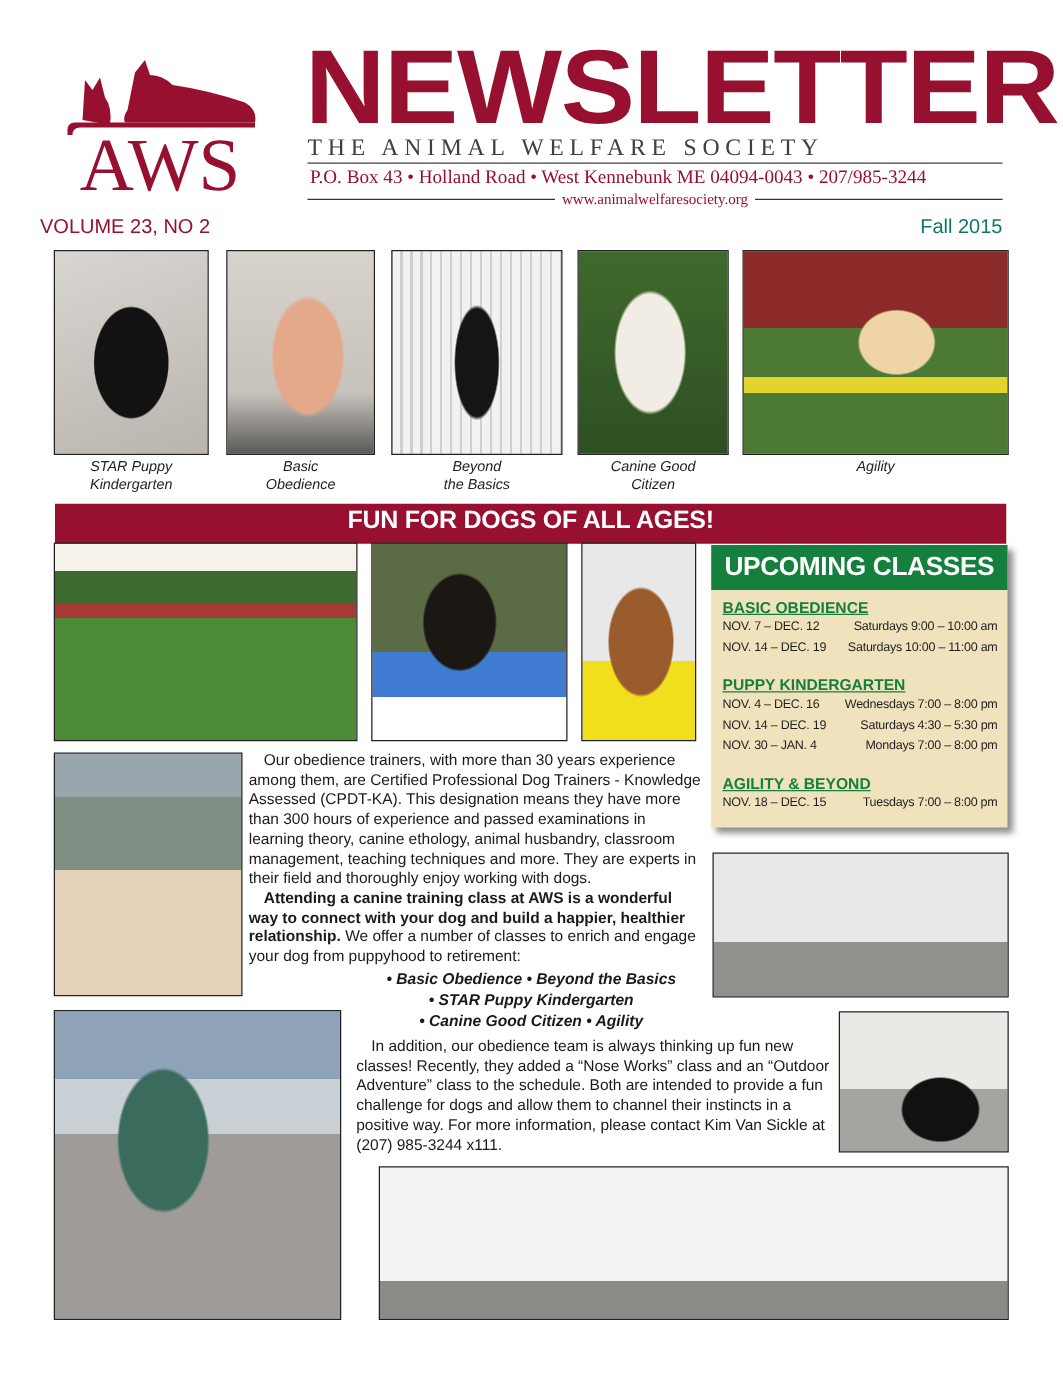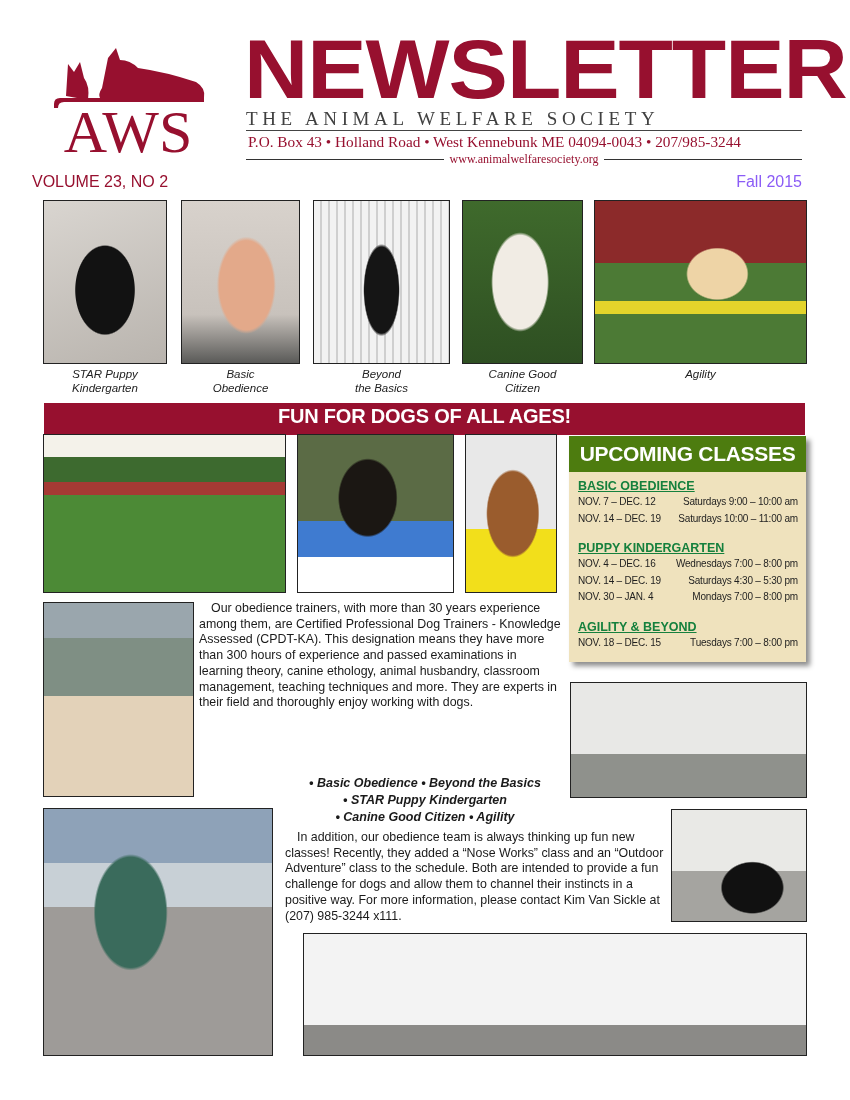--- a/index.html
+++ b/index.html
@@ -11,21 +11,21 @@
   .logo { left: 46px; top: 38px; width: 165px; height: 122px; }
   .logo svg { width: 100%; height: 100%; display: block; }
   .nl-title { left: 244px; top: 34px; width: 564px; height: 70px; font-family: "Liberation Sans", sans-serif; font-weight: 700; font-size: 84px; line-height: 70px; color: #97102f; letter-spacing: -1px; transform: scaleX(1.06); transform-origin: left top; white-space: nowrap; }
   .org-name { left: 246px; top: 108px; width: 556px; font-family: "Liberation Serif", serif; font-size: 19px; letter-spacing: 4.6px; color: #404040; white-space: nowrap; line-height: 22px; }
   .org-rule { left: 246px; top: 130px; width: 556px; height: 1px; background: #444; }
   .org-address { left: 248px; top: 133px; width: 556px; font-family: "Liberation Serif", serif; font-size: 15.3px; color: #97102f; white-space: nowrap; line-height: 18px; }
   .web-row { left: 246px; top: 152px; width: 556px; height: 14px; display: flex; align-items: center; gap: 6px; }
   .web-row .line { flex: 1; height: 1px; background: #333; }
   .web-row .url { font-family: "Liberation Serif", serif; font-size: 12px; color: #97102f; line-height: 14px; }
   .volume { left: 32px; top: 173px; font-size: 16px; color: #97102f; line-height: 18px; }
-  .season { right: 48px; top: 173px; font-size: 16px; color: #8b5cf6; line-height: 18px; }
+  .season { right: 48px; top: 173px; font-size: 16px; color: #0f766e; line-height: 18px; }
 
   
   .photo { border: 1px solid #222; overflow: hidden; }
   .caption { font-size: 11.5px; font-style: italic; text-align: center; line-height: 14px; color: #222; }
 
   .p-star { left: 43px; top: 200px; width: 124px; height: 164px; background: radial-gradient(ellipse 40% 45% at 50% 55%, #121212 60%, transparent 62%), linear-gradient(160deg, #d9d5d0, #b9b4ae); }
   .p-basic { left: 181px; top: 200px; width: 119px; height: 164px; background: radial-gradient(ellipse 42% 50% at 55% 52%, #e3a98a 55%, transparent 60%), linear-gradient(180deg, #d8d2cc, #c8c2bc 70%, #5a5a58); }
   .p-beyond { left: 313px; top: 200px; width: 137px; height: 164px; background: radial-gradient(ellipse 18% 38% at 50% 55%, #151515 70%, transparent 75%), repeating-linear-gradient(90deg, #f2f2f2 0 6px, #cfcfcf 6px 8px); }
   .p-cgc { left: 462px; top: 200px; width: 121px; height: 164px; background: radial-gradient(ellipse 38% 48% at 48% 50%, #f1ece4 60%, transparent 64%), linear-gradient(180deg, #3f6a2c, #2e4f22); }
   .p-agility { left: 594px; top: 200px; width: 213px; height: 164px; background: radial-gradient(ellipse 20% 22% at 58% 45%, #eed4a6 70%, transparent 74%), linear-gradient(180deg, #8c2a2a 0 38%, #4c7a35 38% 62%, #e3d42b 62% 70%, #4c7a35 70%); }
@@ -43,21 +43,21 @@
   .p-grad { left: 465px; top: 434px; width: 92px; height: 159px; background: radial-gradient(ellipse 40% 38% at 52% 50%, #9a5c2d 70%, transparent 74%), linear-gradient(180deg, #e8e8e8 0 60%, #f2df1b 60%); }
 
   .p-bridge { left: 43px; top: 602px; width: 151px; height: 195px; background: linear-gradient(180deg, #9aa6ad 0 18%, #7f8f84 18% 48%, #e3d2b9 48%); }
   .p-indoor { left: 570px; top: 682px; width: 237px; height: 116px; background: linear-gradient(180deg, #e8e8e6 0 62%, #8f918c 62%); }
   .p-beach { left: 43px; top: 808px; width: 230px; height: 248px; background: radial-gradient(ellipse 22% 32% at 38% 42%, #3a6b5c 70%, transparent 74%), linear-gradient(180deg, #8ea2b8 0 22%, #c8d0d6 22% 40%, #9e9b98 40%); }
   .p-dogs { left: 671px; top: 809px; width: 136px; height: 113px; background: radial-gradient(ellipse 32% 32% at 60% 70%, #111 70%, transparent 74%), linear-gradient(180deg, #e9e9e6 0 55%, #a5a4a0 55%); }
   .p-group { left: 303px; top: 933px; width: 504px; height: 123px; background: linear-gradient(180deg, #f3f3f3 0 75%, #8b8a87 75%); }
 
   
   .classes { left: 569px; top: 436px; width: 237px; height: 226px; background: #efe2bd; box-shadow: 4px 4px 5px rgba(0,0,0,0.45); }
-  .classes .head { height: 36px; background: #4d7c0f; color: #fff; font-weight: 700; font-size: 21px; line-height: 36px; text-align: center; letter-spacing: -0.3px; }
+  .classes .head { height: 36px; background: #15803d; color: #fff; font-weight: 700; font-size: 21px; line-height: 36px; text-align: center; letter-spacing: -0.3px; }
   .classes .body { padding: 7px 8px 0 9px; }
   .cls-title { font-weight: 700; font-size: 12.5px; color: #15803d; text-decoration: underline; line-height: 15px; margin-top: 0; }
   .cls-title.gap { margin-top: 14px; }
   .cls-row { display: flex; justify-content: space-between; font-size: 10px; line-height: 16.5px; color: #1f1f1f; letter-spacing: -0.2px; }
 
   
   .article { left: 199px; top: 601px; width: 362px; font-size: 12.4px; line-height: 15.7px; color: #1a1a1a; }
   .article p { text-indent: 12px; }
   .article b { font-weight: 700; }
   .bullets { left: 280px; top: 775px; width: 290px; text-align: center; font-size: 12.5px; font-weight: 700; font-style: italic; line-height: 17px; }
@@ -159,20 +159,21 @@
 </div>
 
 <div class="abs photo p-bridge"></div>
 <div class="abs photo p-indoor"></div>
 <div class="abs photo p-beach"></div>
 <div class="abs photo p-dogs"></div>
 <div class="abs photo p-group"></div>
 
 <div class="abs article">
   <p>Our obedience trainers, with more than 30 years experience among them, are Certified Professional Dog Trainers - Knowledge Assessed (CPDT-KA).  This designation means they have more than 300 hours of experience and passed examinations in learning theory, canine ethology, animal husbandry, classroom management, teaching techniques and more.  They are experts in their field and thoroughly enjoy working with dogs.</p>
+  <p><b>Attending a canine training class at AWS is a wonderful way to connect with your dog and build a happier, healthier relationship.</b><span>  We offer a number of classes to enrich and engage your dog from puppyhood to retirement:</span></p>
 </div>
 
 <div class="abs bullets">
   <div>• Basic Obedience  •  Beyond the Basics</div>
   <div>• STAR Puppy Kindergarten</div>
   <div>• Canine Good Citizen  •  Agility</div>
 </div>
 
 <div class="abs article2">
   <p>In addition, our obedience team is always thinking up fun new classes!  Recently, they added a “Nose Works” class and an “Outdoor Adventure” class to the schedule. Both are intended to provide a fun challenge for dogs and allow them to channel their instincts in a positive way. For more information, please contact Kim Van Sickle at (207) 985-3244 x111.</p>

